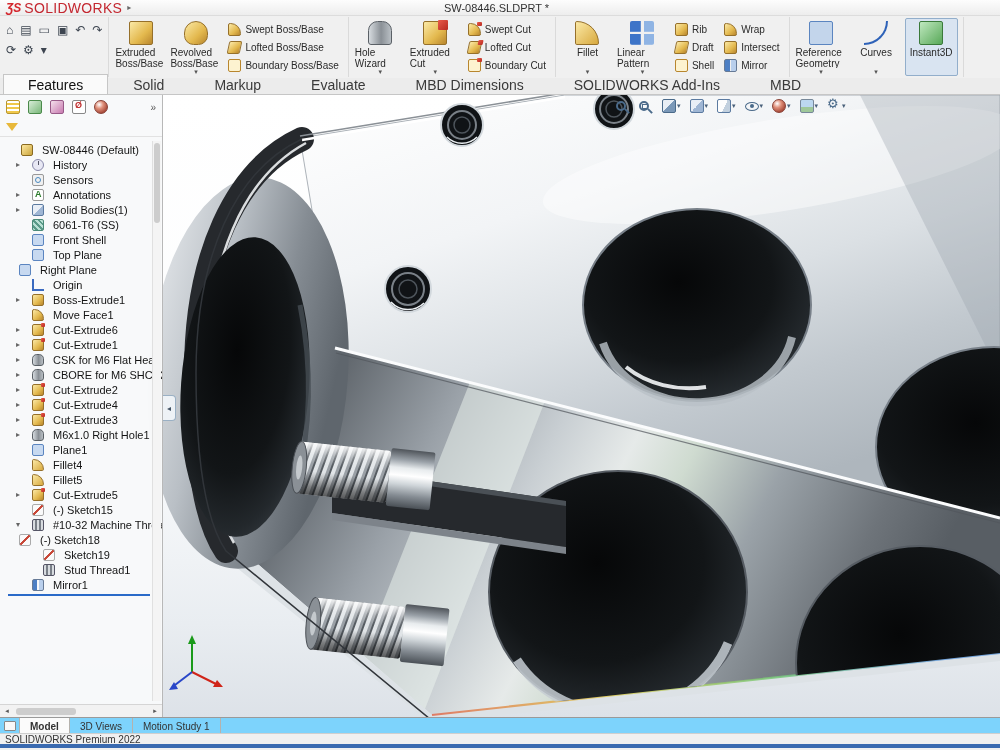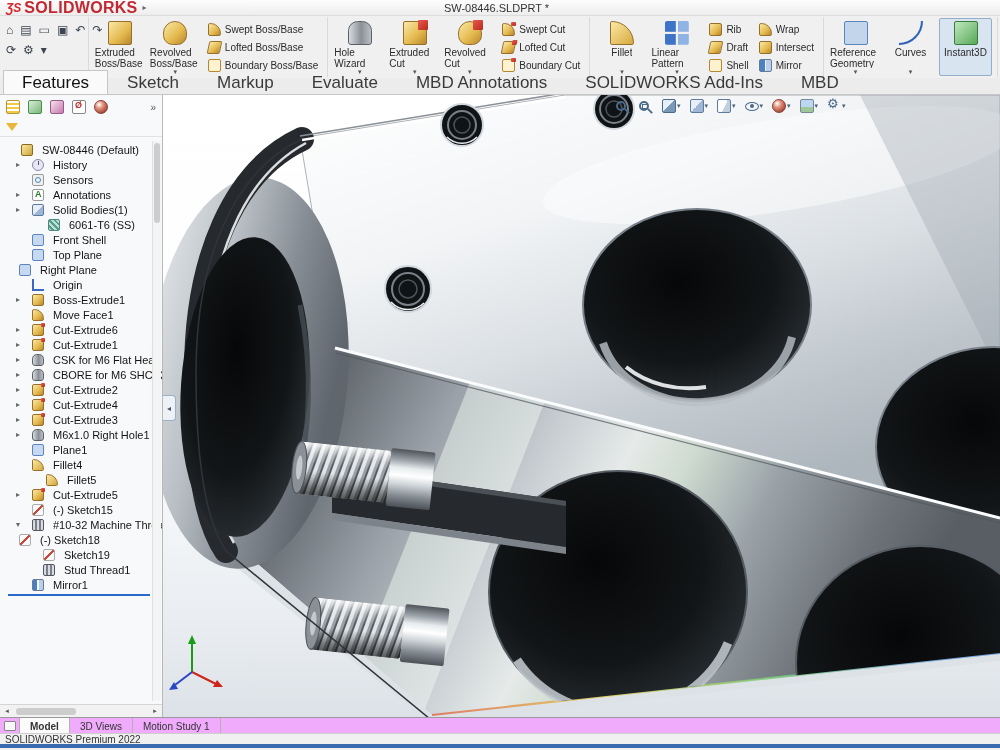--- a/index.html
+++ b/index.html
@@ -3,41 +3,41 @@
 <meta charset="utf-8">
 <style>
   * { box-sizing: border-box; margin: 0; padding: 0; }
   html,body { width:1000px; height:750px; overflow:hidden; }
   body { font-family:"Liberation Sans", sans-serif; font-size:11px; color:#222; background:#f0f0f0; }
 
   
   .titlebar { height:16px; background:linear-gradient(#fdfdfd,#ededed); border-bottom:1px solid #dcdcdc; display:flex; align-items:center; position:relative; }
   .logo { display:flex; align-items:center; gap:3px; padding-left:6px; }
   .logo-mark { color:#d4272e; font-weight:bold; font-style:italic; font-size:12px; }
-  .logo-text { color:#c42730; font-weight:bold; font-size:16px; letter-spacing:.3px; }
+  .logo-text { color:#c42730; font-weight:normal; font-size:14px; letter-spacing:.3px; }
   .logo-chev { color:#666; font-size:8px; margin-left:2px; }
   .doc-title { position:absolute; left:0; right:7px; text-align:center; font-size:11px; color:#333; pointer-events:none; }
 
   
   .ribbon { height:62px; display:flex; align-items:stretch; padding:1px 2px; background:#f0f0f0; }
   .qat { display:flex; flex-direction:column; gap:2px; padding:4px 6px 0 4px; border-right:1px solid #dadada; min-width:86px; }
   .qrow { display:flex; gap:7px; align-items:center; height:18px; }
   .qbtn { font-size:12px; color:#3d4550; cursor:default; line-height:14px; }
   .rgroups { display:flex; flex:1; }
   .rgroup { display:flex; gap:2px; padding:1px 5px; border-right:1px solid #dadada; }
   .bigbtn { width:53px; display:flex; flex-direction:column; align-items:center; padding-top:2px; border:1px solid transparent; border-radius:2px; }
   .bigbtn.active { background:#d9e4f1; border-color:#92aecb; }
   .bigbtn .lbl { font-size:10px; line-height:11px; height:23px; overflow:hidden; color:#2a2a2a; margin-top:2px; }
   .bigbtn .dd { font-size:7px; color:#555; height:8px; line-height:7px; }
   .stackcol { display:flex; flex-direction:column; justify-content:center; gap:1px; }
   .stackbtn { display:flex; align-items:center; gap:4px; height:17px; padding:0 4px; font-size:10px; white-space:nowrap; color:#2a2a2a; border-radius:2px; }
 
   
   .ribbontabs { height:17px; background:#ececec; border-bottom:1px solid #c6c6c6; display:flex; align-items:flex-end; padding-left:3px; }
-  .rtab { padding:2px 18px 1px; font-size:17px; color:#3a3a3a; border:1px solid transparent; border-bottom:none; }
+  .rtab { padding:2px 24px 1px; font-size:14px; color:#3a3a3a; border:1px solid transparent; border-bottom:none; }
   .rtab.active { background:#fafafa; border-color:#c6c6c6; color:#111; }
 
   
   .main { position:relative; height:622px; background:#fff; overflow:hidden; }
   .main svg.vp { position:absolute; left:0; top:0; }
   .hud { position:absolute; left:616px; top:2px; display:flex; gap:9px; align-items:center; z-index:3; height:18px; }
   .hudbtn { display:flex; align-items:center; gap:1px; }
   .hudbtn .icx { width:14px; height:14px; }
   .hdd { font-size:7px; color:#49607a; }
 
@@ -56,21 +56,21 @@
   .rollback { height:0; border-bottom:2px solid #2a6ac8; width:142px; margin:2px 0 2px 8px; }
   .panel-hscroll { height:13px; border-top:1px solid #d5d5d5; background:#f2f2f2; display:flex; align-items:center; }
   .hs-btn { width:14px; text-align:center; font-size:7px; color:#555; }
   .hs-track { flex:1; height:9px; background:#f2f2f2; position:relative; }
   .hs-thumb { position:absolute; left:2px; top:1px; width:60px; height:7px; background:#cdcdcd; border-radius:3px; }
   .panel-vscroll { position:absolute; left:152px; top:46px; bottom:16px; width:9px; background:#f4f4f4; border-left:1px solid #e0e0e0; z-index:3; }
   .vs-thumb { position:absolute; top:2px; left:1px; width:6px; height:80px; background:#cdcdcd; border-radius:3px; }
   .panel-collapse { position:absolute; left:163px; top:300px; width:13px; height:26px; background:#eef2f6; border:1px solid #9ab0c4; border-left:none; border-radius:0 4px 4px 0; z-index:3; font-size:8px; color:#456; display:flex; align-items:center; justify-content:center; }
 
   
-  .btabs { height:16px; background:#f0abfc; border-top:1px solid #9a9a9a; display:flex; align-items:stretch; }
+  .btabs { height:16px; background:#7dd3fc; border-top:1px solid #9a9a9a; display:flex; align-items:stretch; }
   .btab-icon { width:20px; display:flex; align-items:center; justify-content:center; border-right:1px solid #b5b2ad; }
   .btab { padding:1px 10px 0; font-size:10px; color:#333; border-right:1px solid #b5b2ad; display:flex; align-items:center; }
   .btab.active { background:#fbfbfb; font-weight:bold; }
   .statusbar { height:15px; background:#f0f0f0; border-top:1px solid #cfcfcf; border-bottom:4px solid #3a6ab0; font-size:10px; line-height:10px; padding:1px 5px; color:#333; }
 
   
   .icx { display:inline-block; width:13px; height:13px; position:relative; flex:none; border-radius:2px; }
   .icx.big { width:24px; height:24px; }
   .k-gold  { background:linear-gradient(135deg,#fbe9a6,#e3b84d 60%,#b8862e); border:1px solid #96702a; }
   .k-goldr { background:linear-gradient(135deg,#fbe9a6,#e3b84d 60%,#b8862e); border:1px solid #96702a; border-radius:50% 50% 40% 40%; }
@@ -177,25 +177,20 @@
           <div class="bigbtn">
             <span class="icx big k-holew"></span>
             <div class="lbl">Hole Wizard</div>
             <div class="dd">▾</div>
           </div>
           <div class="bigbtn">
             <span class="icx big k-gold k-cut"></span>
             <div class="lbl">Extruded Cut</div>
             <div class="dd">▾</div>
           </div>
-          <div class="bigbtn">
-            <span class="icx big k-goldr k-cut"></span>
-            <div class="lbl">Revolved Cut</div>
-            <div class="dd">▾</div>
-          </div>
           <div class="stackcol">
             <div class="stackbtn">
               <span class="icx k-goldc k-cut"></span>
               <span>Swept Cut</span>
             </div>
             <div class="stackbtn">
               <span class="icx k-golds k-cut"></span>
               <span>Lofted Cut</span>
             </div>
             <div class="stackbtn">
@@ -259,24 +254,24 @@
             <span class="icx big k-i3d"></span>
             <div class="lbl">Instant3D</div>
             <div class="dd">&nbsp;</div>
           </div>
         </div>
       </div>
   </div>
 
   <div class="ribbontabs" id="ribbontabs">
       <div class="rtab active">Features</div>
-      <div class="rtab">Sketch</div>
+      <div class="rtab">Solid</div>
       <div class="rtab">Markup</div>
       <div class="rtab">Evaluate</div>
-      <div class="rtab">MBD Annotations</div>
+      <div class="rtab">MBD Dimensions</div>
       <div class="rtab">SOLIDWORKS Add-Ins</div>
       <div class="rtab">MBD</div>
     </div>
 
   <div class="main">
 
     <svg class="vp" width="1000" height="622" viewBox="0 0 1000 622">
       <defs>
         <linearGradient id="bgG" x1="0" y1="0" x2="0" y2="1">
           <stop offset="0" stop-color="#ffffff"></stop>
@@ -521,21 +516,21 @@
           <div class="trow" style="padding-left: 13px;">
             <span class="tarrow">▸</span>
             <span class="icx k-annot"></span>
             <span class="tlabel">Annotations</span>
           </div>
           <div class="trow" style="padding-left: 13px;">
             <span class="tarrow">▸</span>
             <span class="icx k-cube"></span>
             <span class="tlabel">Solid Bodies(1)</span>
           </div>
-          <div class="trow" style="padding-left: 13px; margin-left: 16px;">
+          <div class="trow" style="padding-left: 13px;">
             <span class="tarrow"></span>
             <span class="icx k-material"></span>
             <span class="tlabel">6061-T6 (SS)</span>
           </div>
           <div class="trow" style="padding-left: 13px;">
             <span class="tarrow"></span>
             <span class="icx k-plane"></span>
             <span class="tlabel">Front Shell</span>
           </div>
           <div class="trow" style="padding-left: 13px;">
@@ -606,21 +601,21 @@
           <div class="trow" style="padding-left: 13px;">
             <span class="tarrow"></span>
             <span class="icx k-plane"></span>
             <span class="tlabel">Plane1</span>
           </div>
           <div class="trow" style="padding-left: 13px;">
             <span class="tarrow"></span>
             <span class="icx k-fillet"></span>
             <span class="tlabel">Fillet4</span>
           </div>
-          <div class="trow" style="padding-left: 27px;">
+          <div class="trow" style="padding-left: 13px;">
             <span class="tarrow"></span>
             <span class="icx k-fillet"></span>
             <span class="tlabel">Fillet5</span>
           </div>
           <div class="trow" style="padding-left: 13px;">
             <span class="tarrow">▸</span>
             <span class="icx k-gold k-cut"></span>
             <span class="tlabel">Cut-Extrude5</span>
           </div>
           <div class="trow" style="padding-left: 13px;">

